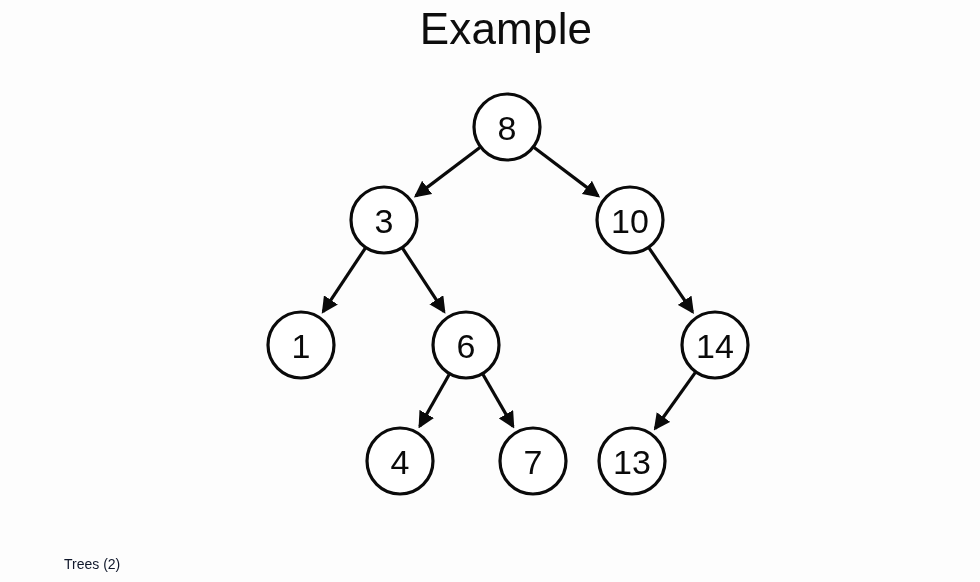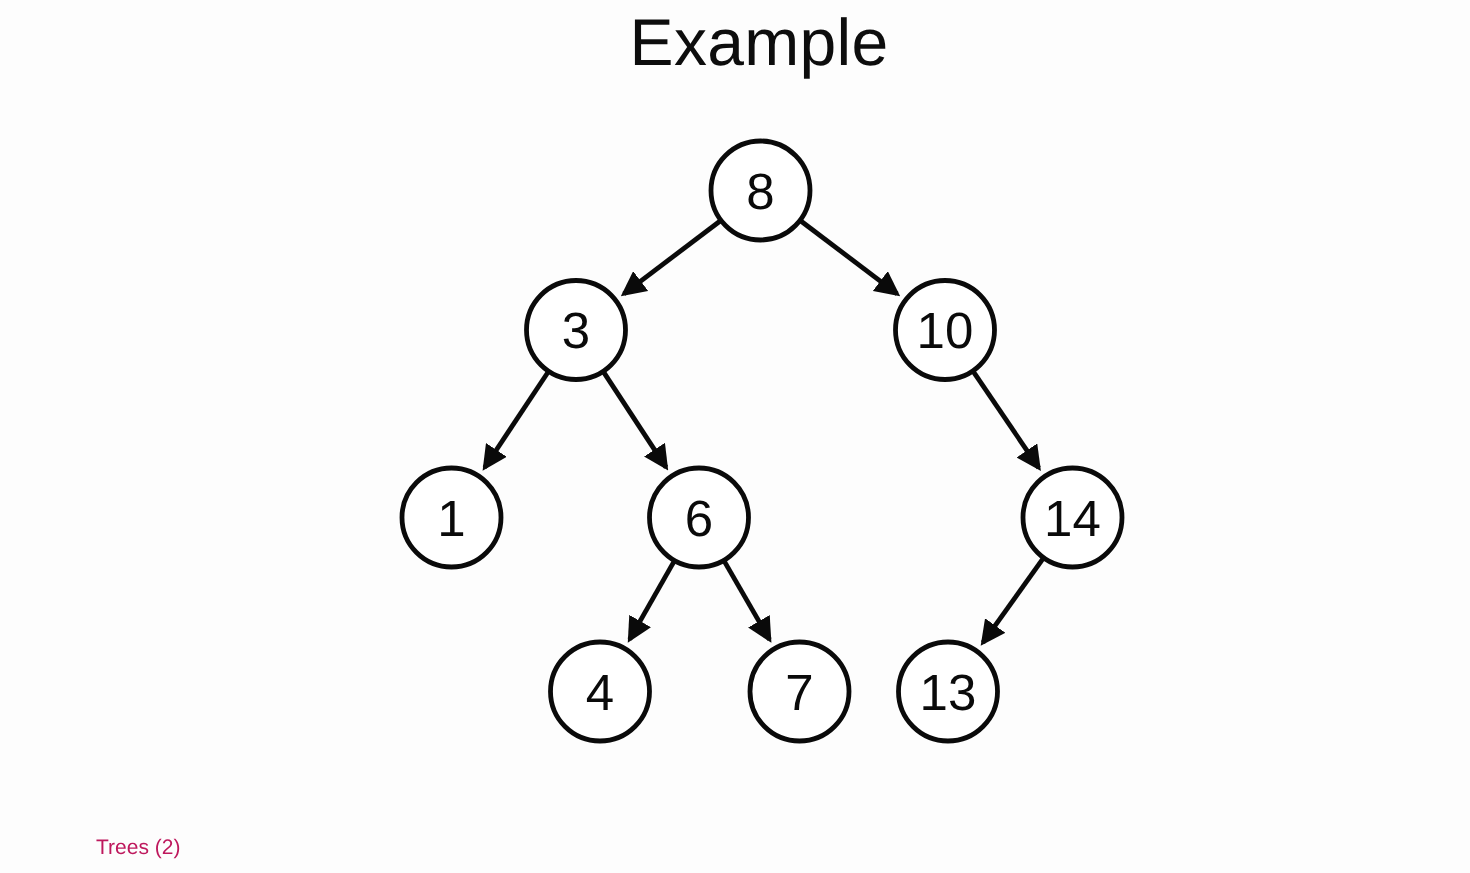--- a/index.html
+++ b/index.html
@@ -63,21 +63,21 @@
   .tree-edge-line {
     stroke: #0a0a0a;
     stroke-width: 3.2;
     fill: none;
   }
   #slide-footer {
     position: absolute;
     left: 48px;
     top: 555px;
     font-size: 14px;
-    color: #be185d;
+    color: #0f172a;
     font-family: "Liberation Sans", sans-serif;
     line-height: 18px;
   }
 </style>
 </head>
 <body>
 
 <div id="slide">
 
   <div id="slide-title">Example</div>

